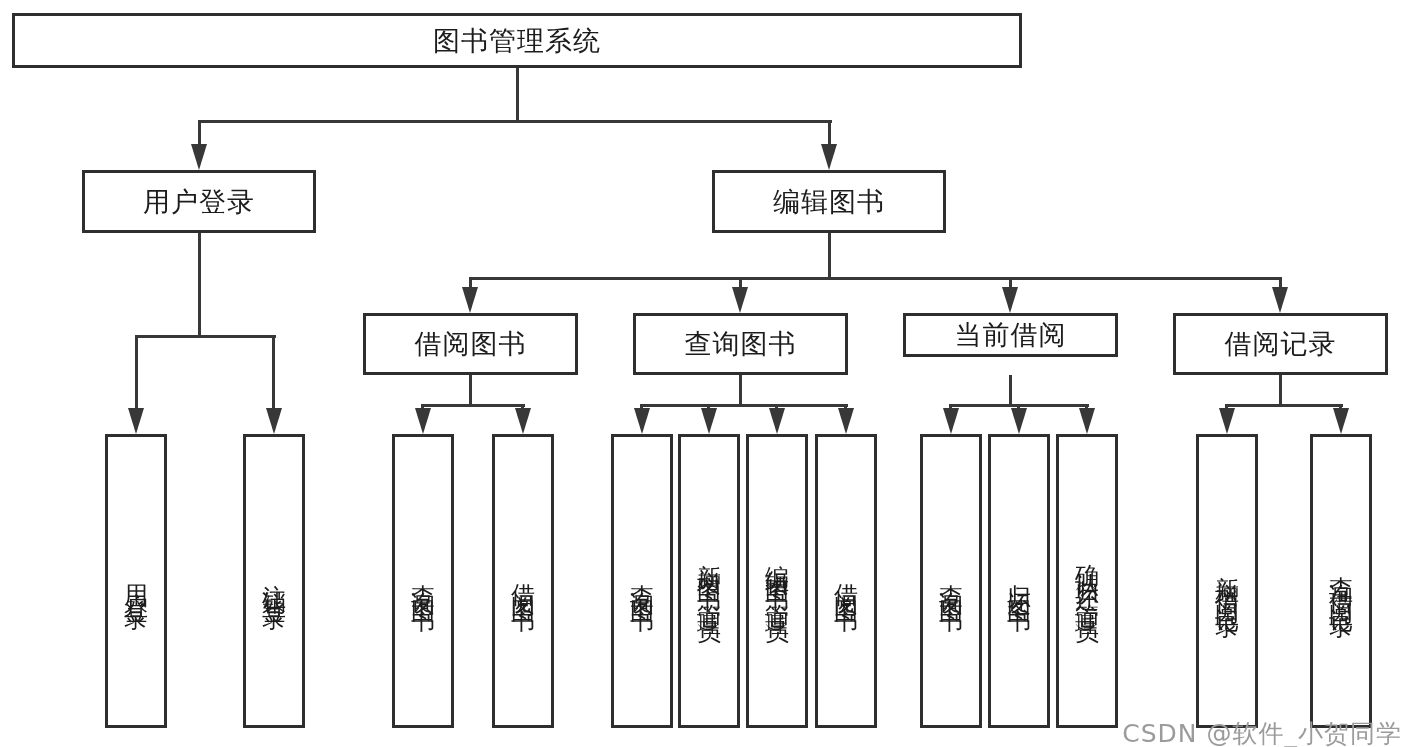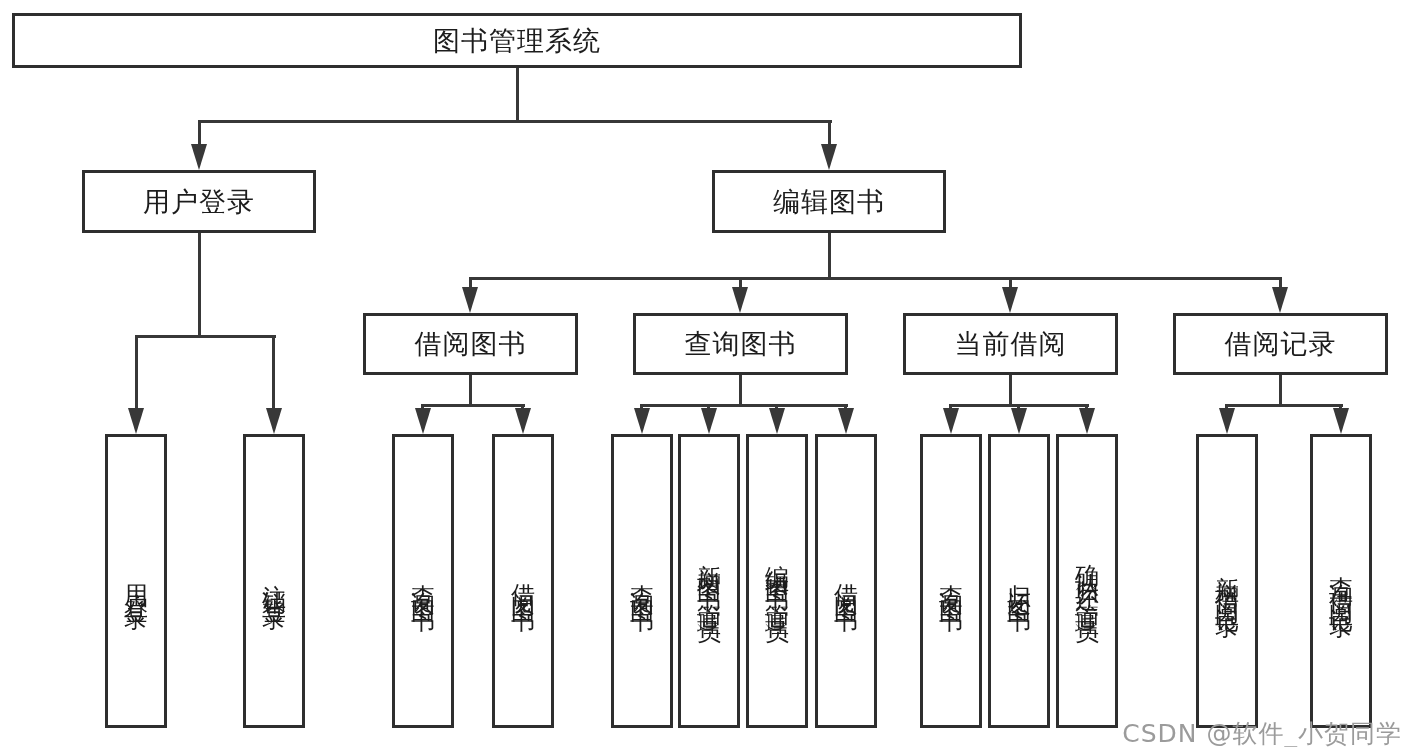--- a/index.html
+++ b/index.html
@@ -89,21 +89,21 @@
   <div class="arrow" style="left:1002px;top:287px;"></div>
   <div class="vline" style="left:1279px;top:277px;height:12px;"></div>
   <div class="arrow" style="left:1272px;top:287px;"></div>
 
   <div class="node hnode" style="left:363px;top:313px;width:215px;height:62px;">
     <span>借阅图书</span>
   </div>
   <div class="node hnode" style="left:633px;top:313px;width:215px;height:62px;">
     <span>查询图书</span>
   </div>
-  <div class="node hnode" style="left:903px;top:313px;width:215px;height:62px;text-align:right;">
+  <div class="node hnode" style="left:903px;top:313px;width:215px;height:44px;text-align:right;">
     <span>当前借阅</span>
   </div>
   <div class="node hnode" style="left:1173px;top:313px;width:215px;height:62px;">
     <span>借阅记录</span>
   </div>
 
   <div class="vline" style="left:469px;top:375px;height:31px;"></div>
   <div class="hline" style="left:421px;top:404px;width:104px;"></div>
   <div class="vline" style="left:421px;top:404px;height:8px;"></div>
   <div class="arrow" style="left:415px;top:408px;"></div>

